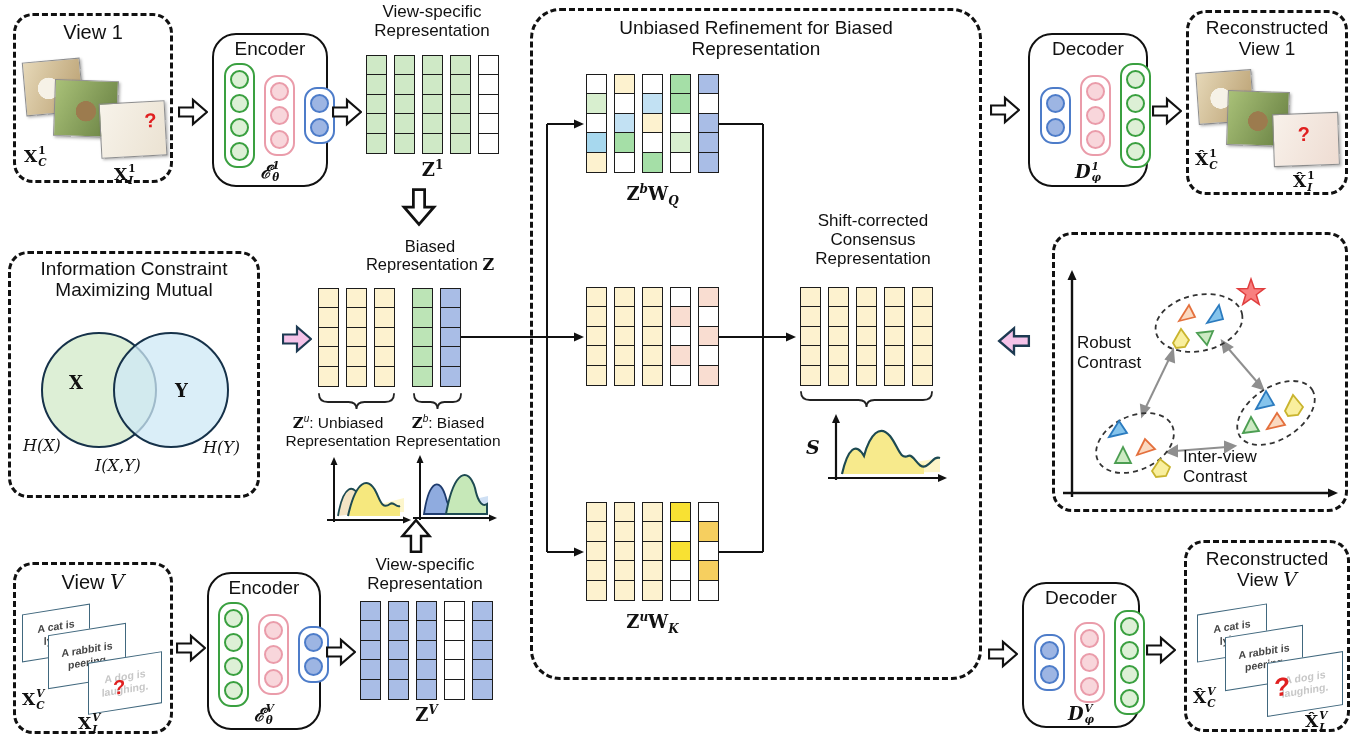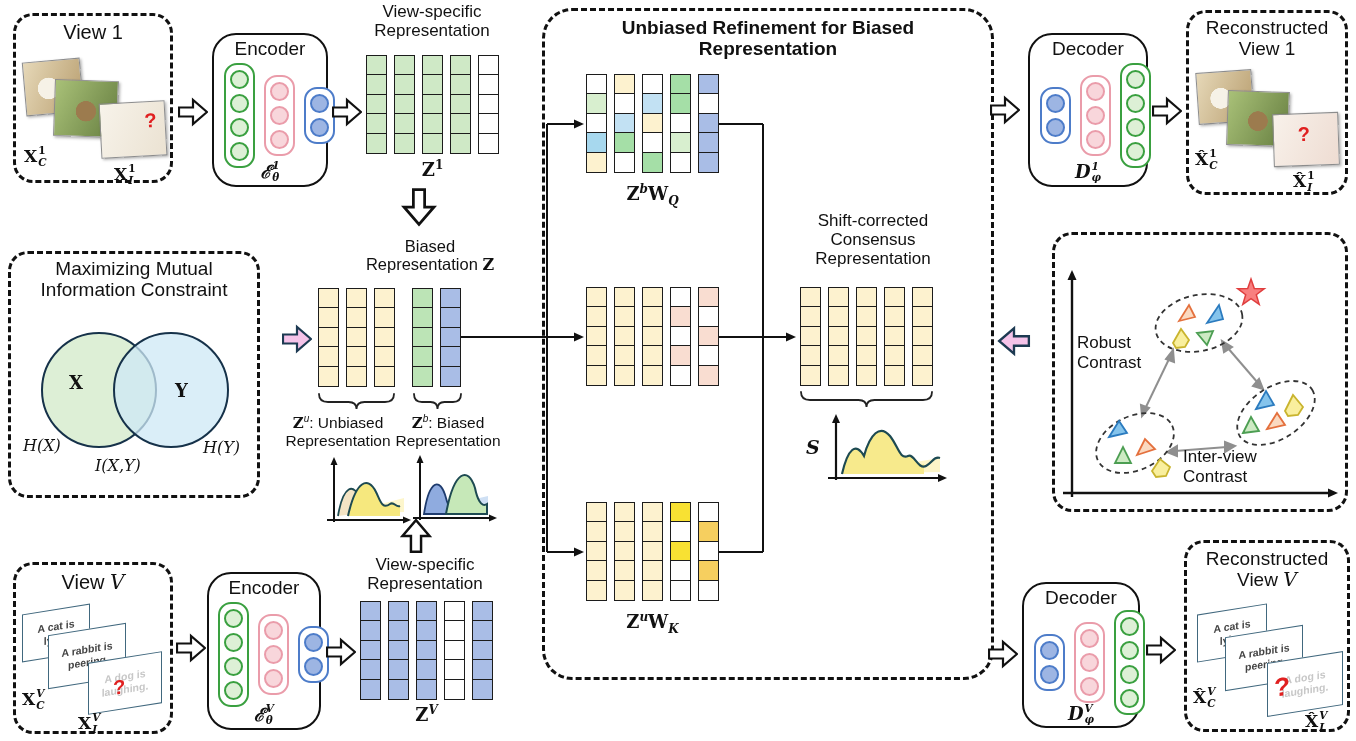--- a/index.html
+++ b/index.html
@@ -159,22 +159,22 @@
   </div>
 
   <div class="abs" style="left:399px;top:186px;transform:rotate(90deg);transform-origin:20px 20px;">
     <svg width="42" height="40" viewBox="0 0 30 32">
         <polygon points="1,11.5 15,11.5 15,4 29,16 15,28 15,20.5 1,20.5" fill="#fff" stroke="#111" stroke-width="2.2"></polygon>
       </svg>
   </div>
 
   <div class="dashed-box" style="left:8px;top:251px;width:252px;height:247px;">
     <div class="bt" style="font-size:19px;margin-top:4px;">
-      <div>Maximizing Mutual</div>
-        <div>Information Constraint</div>
+      <div>Information Constraint</div>
+        <div>Maximizing Mutual</div>
     </div>
     <svg class="abs" style="left:0;top:48px;" width="250" height="185" viewBox="0 0 250 185">
       <circle cx="88" cy="88" r="57" fill="#d9edd2" fill-opacity="0.9" stroke="#16324a" stroke-width="2"></circle>
       <circle cx="160" cy="88" r="57" fill="#cde8f6" fill-opacity="0.75" stroke="#16324a" stroke-width="2"></circle>
     </svg>
     <span class="mvar" style="position:absolute;left:58px;top:118px;font-size:18px;">X</span>
     <span class="mvar" style="position:absolute;left:164px;top:126px;font-size:18px;">Y</span>
     <span class="lab it" style="left:12px;top:182px;font-family:'DejaVu Serif',serif;font-size:16px;">H(X)</span>
     <span class="lab it" style="left:84px;top:202px;font-family:'DejaVu Serif',serif;font-size:16px;">I(X,Y)</span>
     <span class="lab it" style="left:192px;top:184px;font-family:'DejaVu Serif',serif;font-size:16px;">H(Y)</span>
@@ -373,21 +373,21 @@
         </span>
     </span>
   </div>
 
   <div class="abs" style="left:326px;top:636px;">
     <svg width="30" height="32" viewBox="0 0 30 32">
         <polygon points="1,11.5 15,11.5 15,4 29,16 15,28 15,20.5 1,20.5" fill="#fff" stroke="#111" stroke-width="2.2"></polygon>
       </svg>
   </div>
 
-  <div class="dashed-box" style="left:542px;top:8px;width:452px;height:672px;border-radius:30px;font-weight:bold;">
+  <div class="dashed-box" style="left:530px;top:8px;width:452px;height:672px;border-radius:30px;">
     <div class="bt" style="font-size:19px;margin-top:6px;">
       <div>Unbiased Refinement for Biased</div>
         <div>Representation</div>
     </div>
   </div>
 
   <div class="mgrid" style="left:586px;top:74px;">
       <div class="mcol">
         <div class="cell" style="background: rgb(255, 255, 255);"></div>
         <div class="cell" style="background: rgb(216, 239, 207);"></div>

